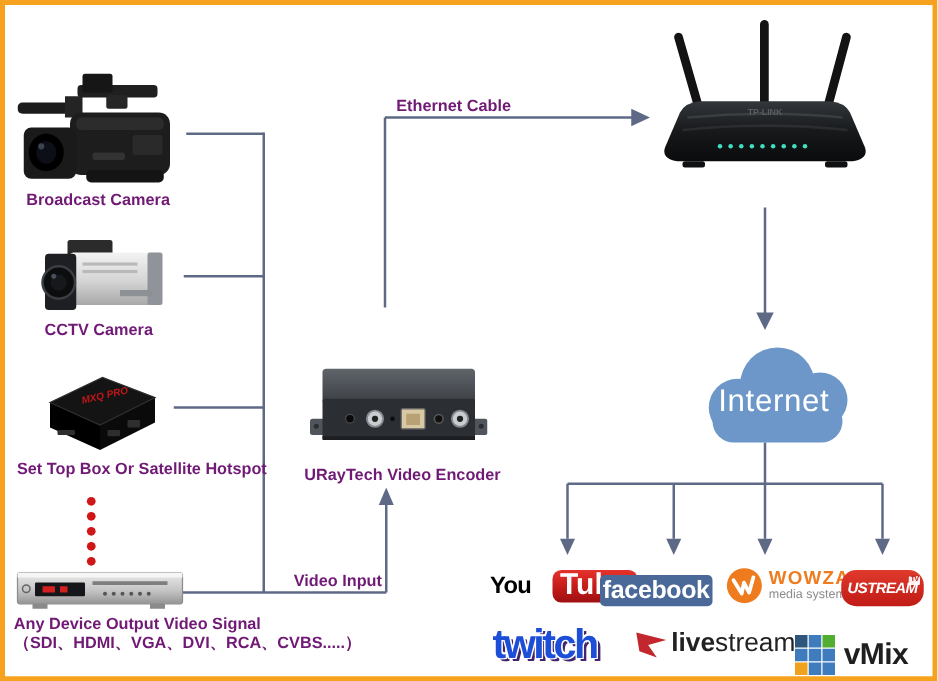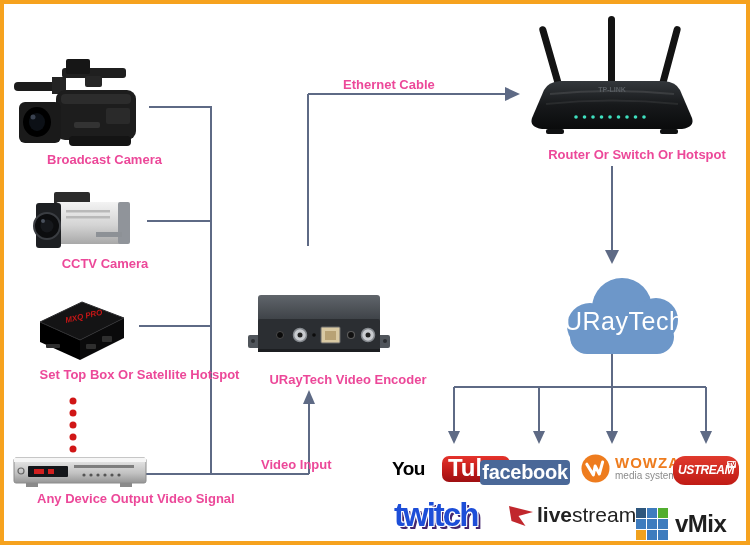--- a/index.html
+++ b/index.html
@@ -4,22 +4,22 @@
 <style>
   html,body{margin:0;padding:0;background:#fff;}
   .canvas{
     position:relative;width:750px;height:545px;box-sizing:border-box;
     border:4px solid #F6A21E;background:#fff;overflow:hidden;
     font-family:"Liberation Sans",sans-serif;
   }
   svg{display:block;}
   .connectors{position:absolute;left:0;top:0;}
   .lbl{
-    position:absolute;font-weight:700;font-size:13px;color:#ec4899;
-    text-align:center;line-height:15px;white-space:nowrap;margin-left:26px;
+    position:absolute;font-weight:700;font-size:13px;color:#701a75;
+    text-align:center;line-height:15px;white-space:nowrap;
   }
   .lbl-left{text-align:left;}
   
   .dev{position:absolute;}
   
   .yt{position:absolute;left:388px;top:452px;display:flex;align-items:center;gap:17px;}
   .yt-you{font-weight:700;font-size:19px;color:#000;letter-spacing:-0.5px;}
   .yt-badge{
     background:linear-gradient(#e5332c 0%,#c21b19 55%,#9e0f12 100%);
     color:#fff;font-weight:700;font-size:24px;border-radius:7px;
@@ -184,20 +184,21 @@
       <circle cx="86" cy="27" r="1.6" fill="#555"></circle>
         <circle cx="93" cy="27" r="1.6" fill="#555"></circle>
       <circle cx="100" cy="27" r="1.6" fill="#555"></circle>
         <circle cx="107" cy="27" r="1.6" fill="#555"></circle>
       <rect x="14" y="35" width="12" height="4" fill="#8a8a8a"></rect>
       <rect x="108" y="35" width="12" height="4" fill="#8a8a8a"></rect>
     </svg>
   </div>
   <div class="lbl lbl-left" style="left:7px;top:487px;width:235px;">
     <div>Any Device Output Video Signal</div>
+    <div>（SDI、HDMI、VGA、DVI、RCA、CVBS.....）</div>
   </div>
 
   <div class="dev" style="left:244px;top:287px;">
     <svg width="142" height="74" viewBox="0 0 142 74">
       <defs>
         <linearGradient id="encTop" x1="0" y1="0" x2="0" y2="1">
           <stop offset="0" stop-color="#60656b"></stop>
             <stop offset="1" stop-color="#3a3e43"></stop>
         </linearGradient>
       </defs>
@@ -247,33 +248,32 @@
         <circle cx="94" cy="103" r="1.8"></circle>
           <circle cx="102.5" cy="103" r="1.8"></circle>
         <circle cx="111" cy="103" r="1.8"></circle>
           <circle cx="119.5" cy="103" r="1.8"></circle>
         <circle cx="128" cy="103" r="1.8"></circle>
       </g>
       <rect x="30" y="115" width="18" height="5" rx="2" fill="#101112"></rect>
       <rect x="144" y="115" width="18" height="5" rx="2" fill="#101112"></rect>
     </svg>
   </div>
-  <div class="lbl" style="left:512px;top:143px;width:190px;">Router Or Switch Or Hotspot</div>
 
   <div class="dev" style="left:548px;top:264px;">
     <svg width="142" height="92" viewBox="0 0 142 92">
       <g fill="#6D97C9">
         <circle cx="38" cy="58" r="23"></circle>
         <circle cx="70" cy="40" r="30"></circle>
         <circle cx="104" cy="52" r="22"></circle>
         <rect x="18" y="52" width="104" height="34" rx="17"></rect>
       </g>
     </svg>
   </div>
-  <div class="internet-lbl">URayTech</div>
+  <div class="internet-lbl">Internet</div>
 
   <div class="lbl lbl-left" style="left:313px;top:73px;width:110px;">Ethernet Cable</div>
   <div class="lbl lbl-left" style="left:231px;top:453px;width:90px;">Video Input</div>
 
   <div class="yt">
     <span class="yt-you">You</span>
     <span class="yt-badge">Tube</span>
   </div>
 
   <div class="fb">facebook</div>

